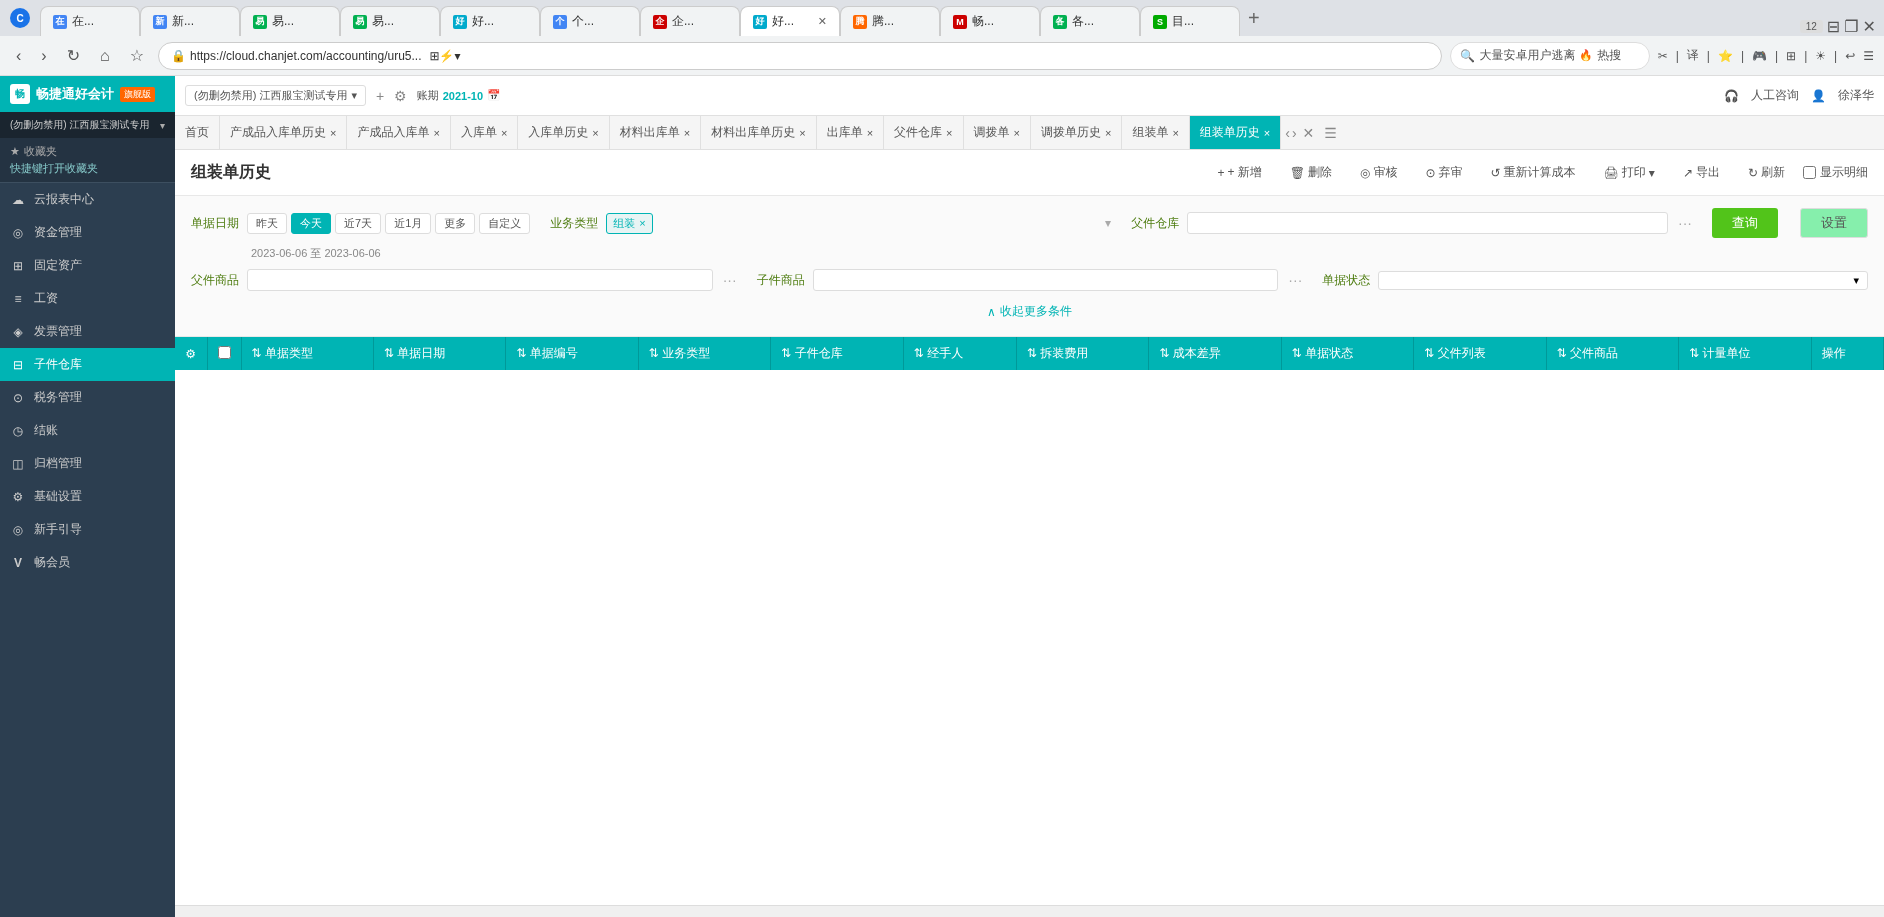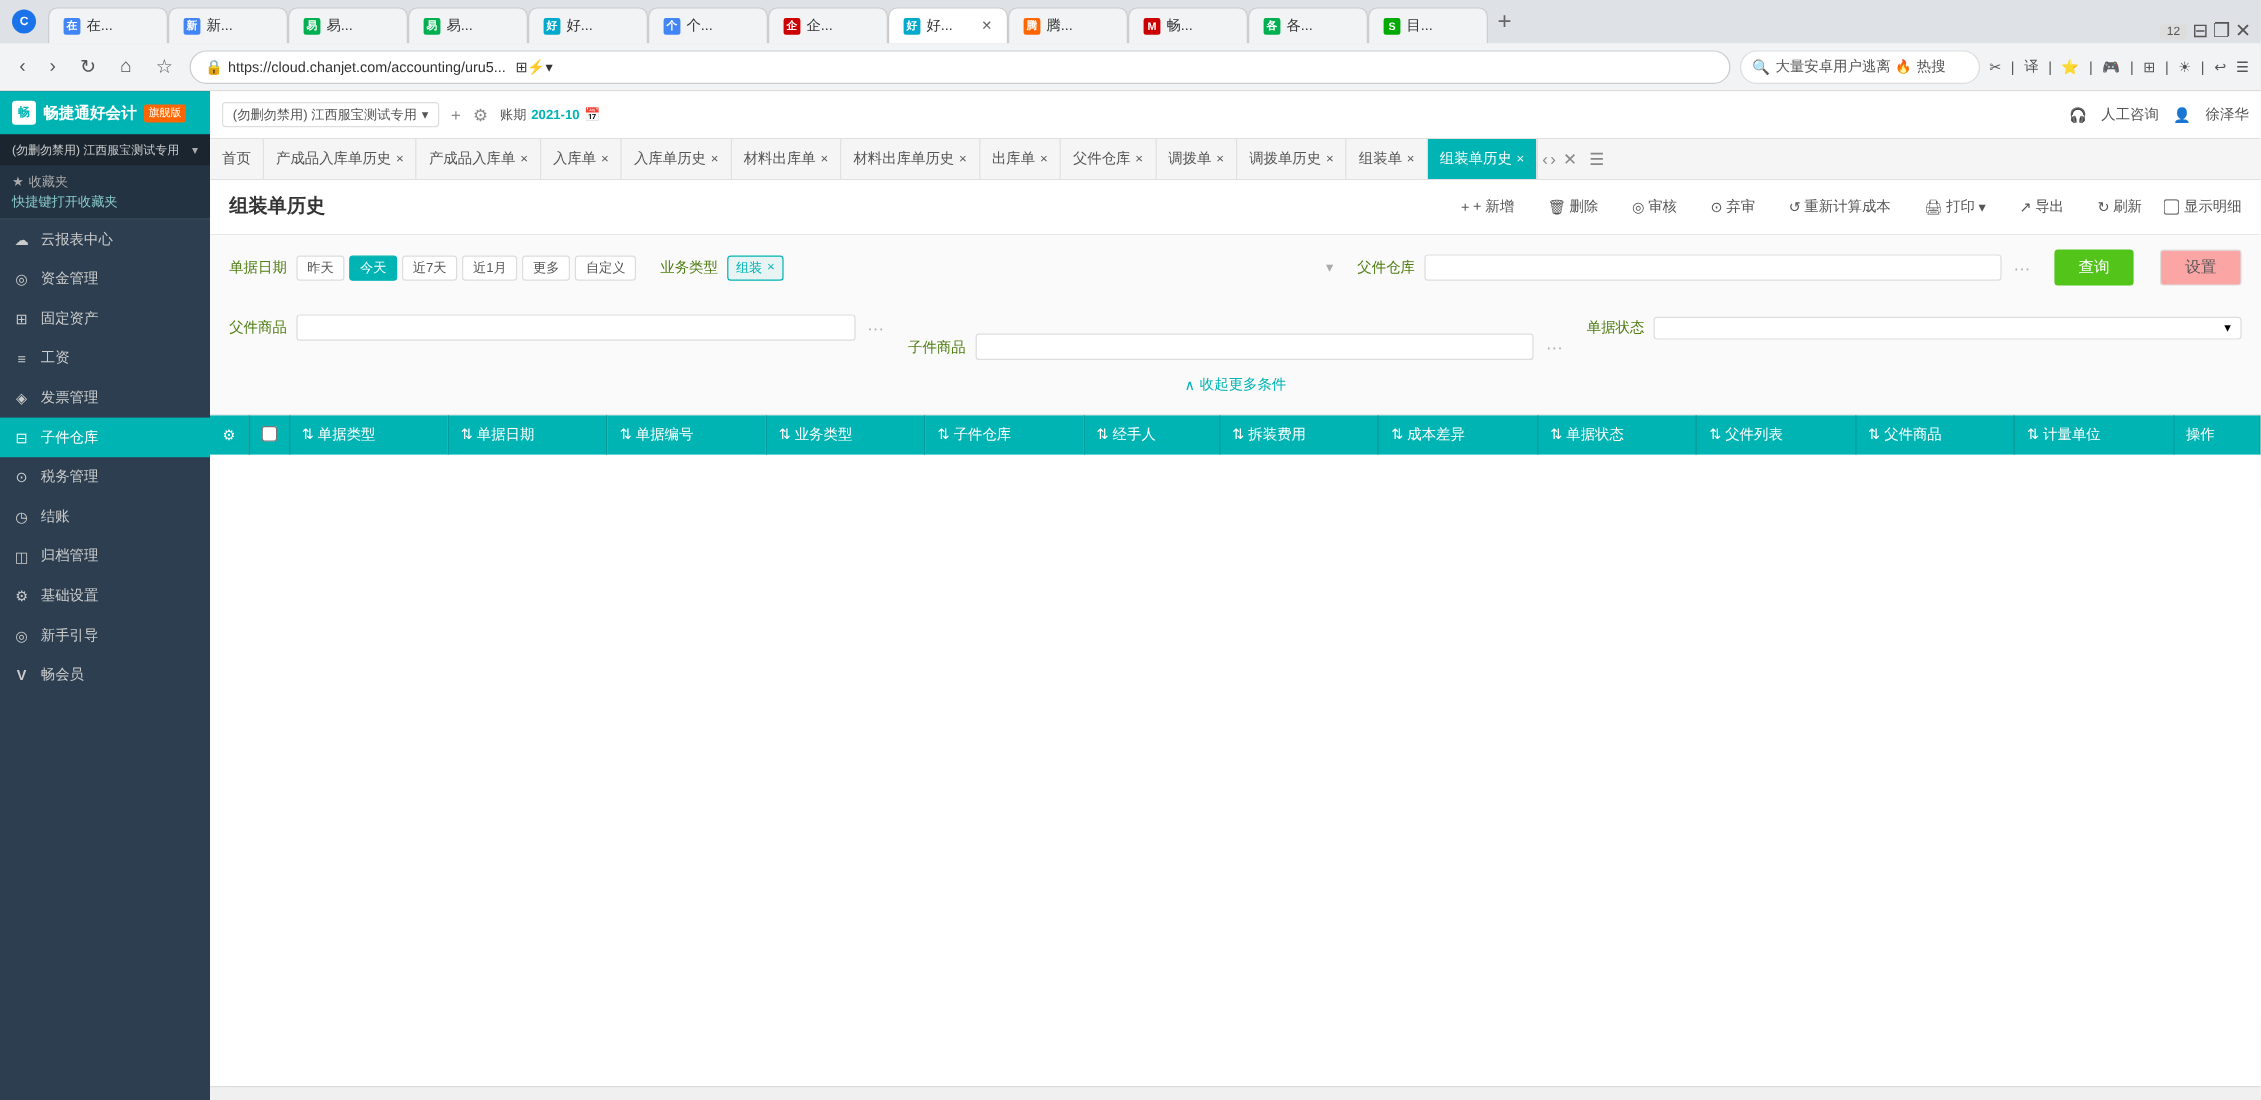--- a/index.html
+++ b/index.html
@@ -80,21 +80,21 @@
     
     .table-container { overflow-x: auto; }
     .data-table { width: 100%; border-collapse: collapse; }
     .data-table th { background: #00b4b4; color: white; padding: 8px 10px; font-size: 12px; font-weight: normal; text-align: left; border-right: 1px solid #009999; white-space: nowrap; }
     .data-table th:first-child { width: 32px; padding: 0; text-align: center; }
     .th-gear { background: #00b4b4; width: 32px; text-align: center; padding: 8px 6px; }
     .th-checkbox { width: 32px; text-align: center; }
 
     
     .query-btn { background: #52c41a; color: white; border: none; padding: 6px 20px; border-radius: 3px; cursor: pointer; font-size: 13px; }
-    .set-btn { background: #fca5a5; color: #555; border: 1px solid #ddd; padding: 5px 20px; border-radius: 3px; cursor: pointer; font-size: 13px; }
+    .set-btn { background: #86efac; color: #555; border: 1px solid #ddd; padding: 5px 20px; border-radius: 3px; cursor: pointer; font-size: 13px; }
 
     .scrollbar-area { height: 12px; background: #f0f0f0; border-top: 1px solid #ddd; }
 
     .sidebar-favorites-link { color: #88cccc; font-size: 11px; cursor: pointer; }
   </style>
 </head>
 <body>
 
 <div class="browser-chrome">
 
@@ -433,28 +433,31 @@
             <span class="filter-label">父件仓库</span>
             <input class="filter-input" type="text" style="flex: 1 1 0%;">
             <span class="filter-dots">···</span>
           </div>
           <div style="display:flex;gap:22px;align-items:center;">
             <button class="query-btn">查询</button>
             <button class="set-btn">设置</button>
           </div>
         </div>
 
+        <div style="margin-left:60px;margin-bottom:8px;">
+          <span class="date-range">2023-06-06 至 2023-06-06</span>
+        </div>
 
         <div class="filter-row">
           <div style="display:flex;align-items:center;gap:8px;flex:1;">
             <span class="filter-label">父件商品</span>
             <input class="filter-input" type="text" style="flex: 1 1 0%;">
             <span class="filter-dots">···</span>
           </div>
-          <div style="display:flex;align-items:center;gap:8px;flex:1;margin-top:32px;">
+          <div style="display:flex;align-items:center;gap:8px;flex:1;">
             <span class="filter-label">子件商品</span>
             <input class="filter-input" type="text" style="flex: 1 1 0%;">
             <span class="filter-dots">···</span>
           </div>
           <div style="display:flex;align-items:center;gap:8px;flex:1;">
             <span class="filter-label">单据状态</span>
             <div class="filter-dropdown" style="flex:1;">
               <span style="flex:1;"></span>
               <span>▾</span>
             </div>

